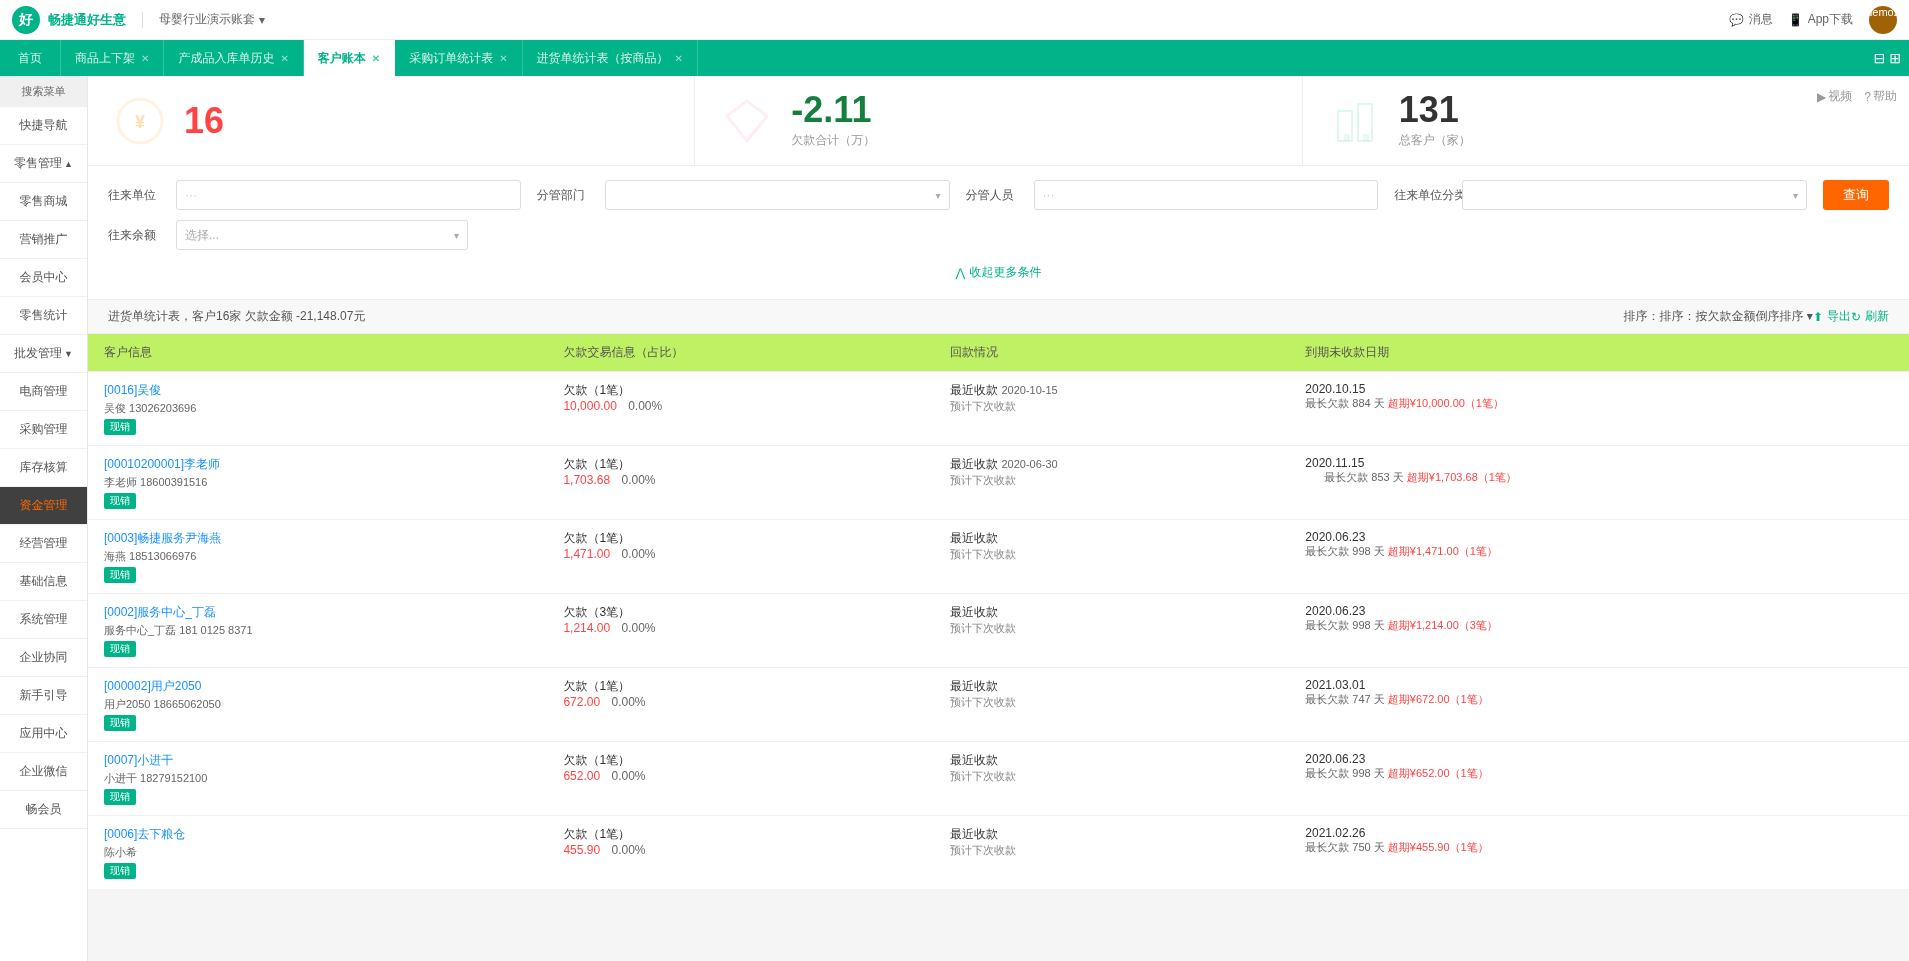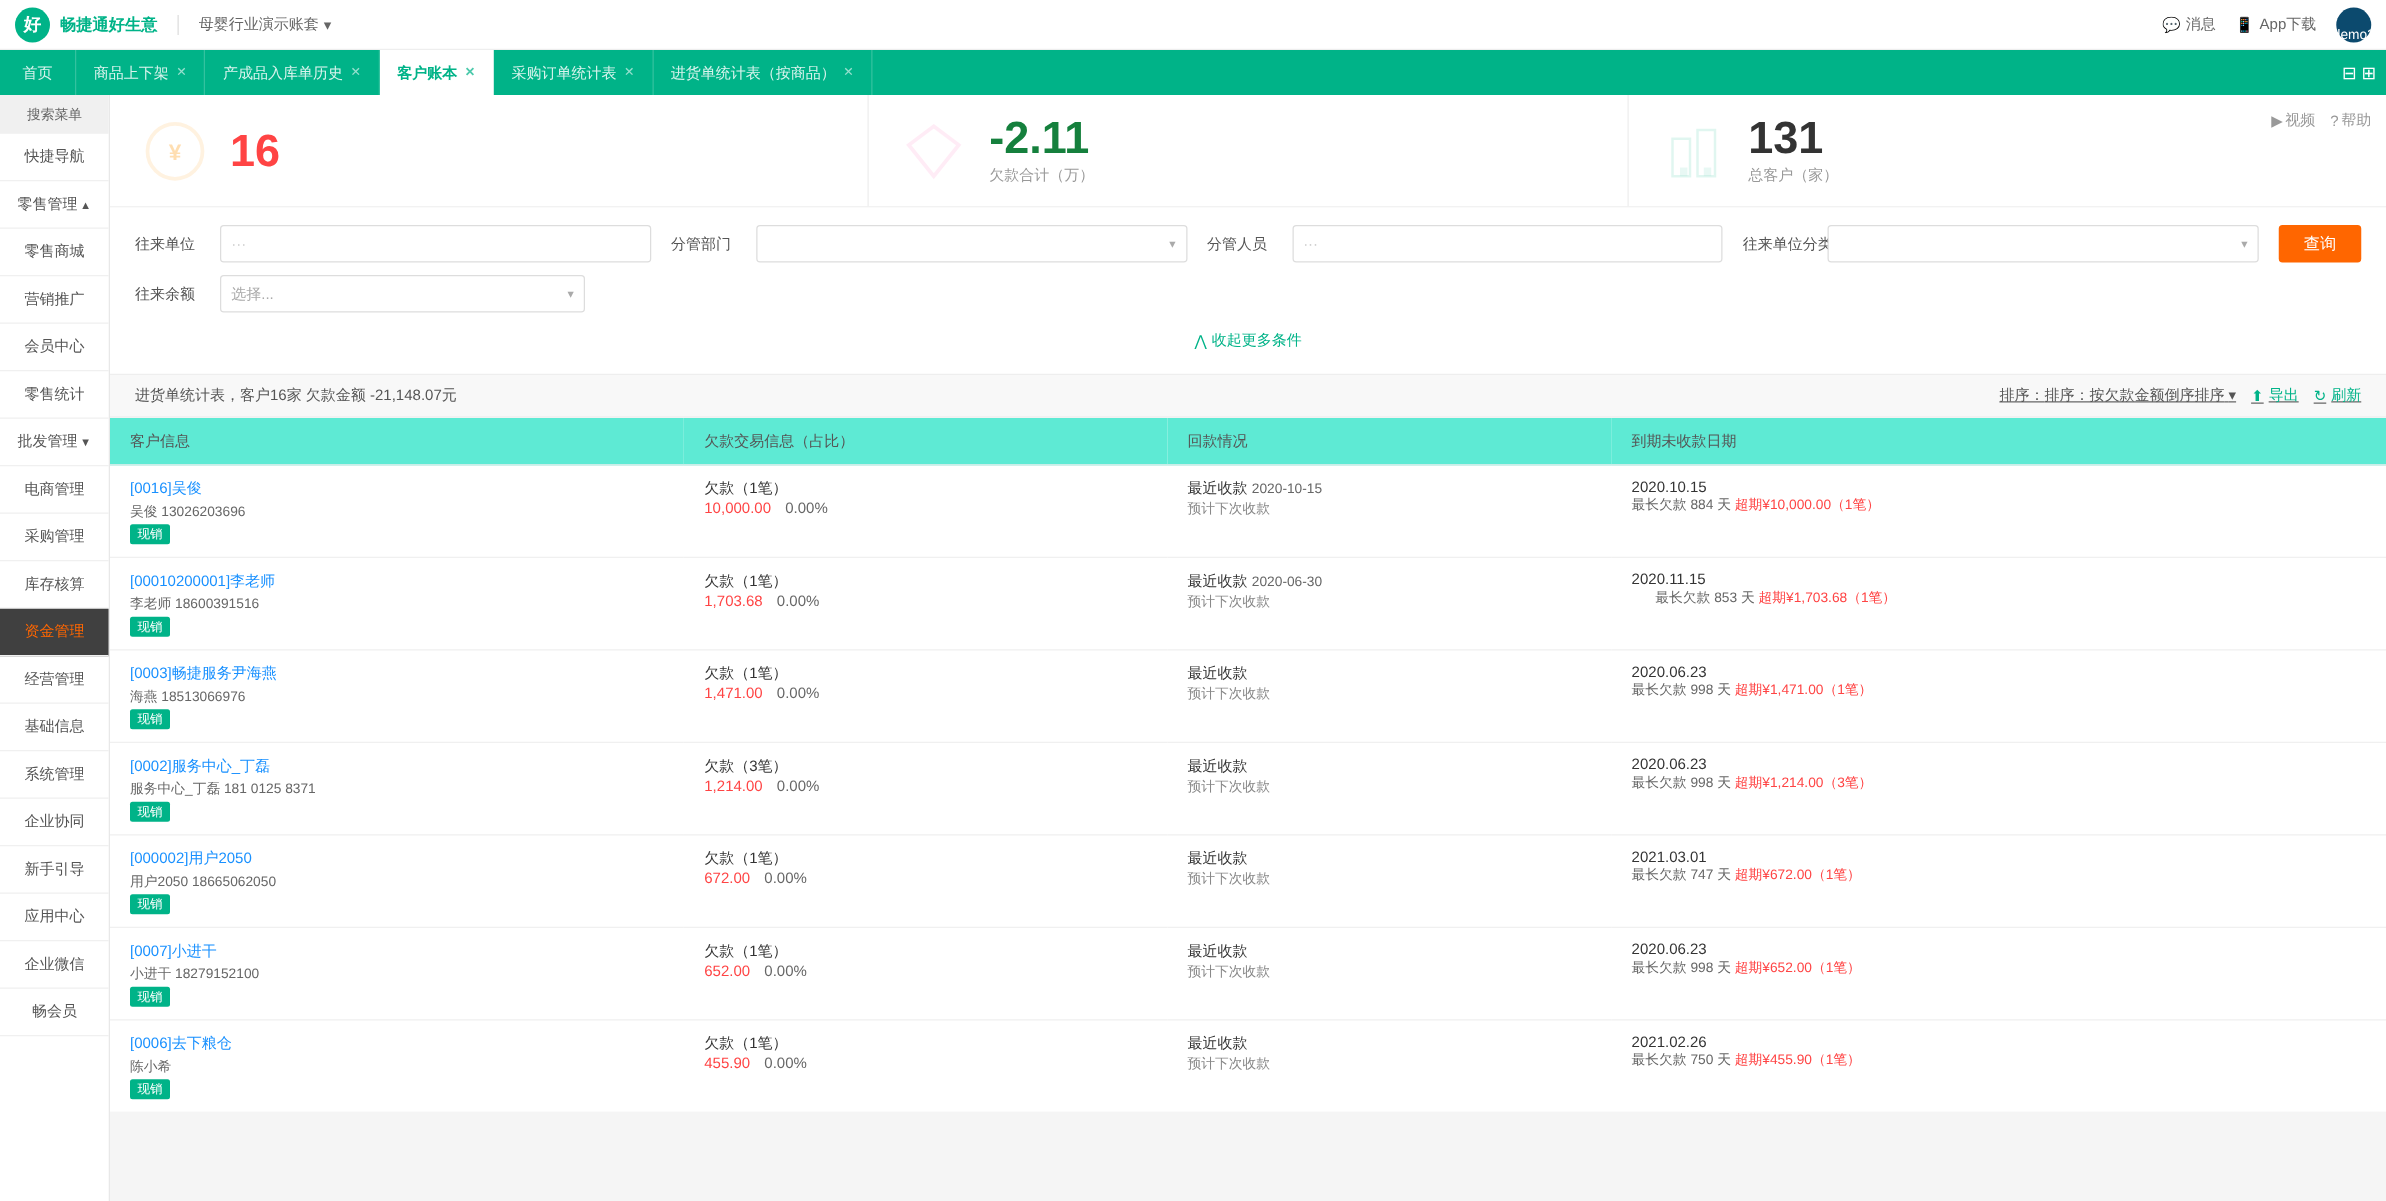--- a/index.html
+++ b/index.html
@@ -17,21 +17,21 @@
       position: fixed;
       top: 0; left: 0; right: 0;
       z-index: 100;
     }
     .logo-area { display: flex; align-items: center; gap: 8px; }
     .logo-icon { width: 28px; height: 28px; background: #00b388; border-radius: 50%; display: flex; align-items: center; justify-content: center; color: white; font-size: 14px; font-weight: bold; }
     .logo-text { color: #00b388; font-size: 13px; font-weight: bold; }
     .store-selector { font-size: 12px; color: #666; display: flex; align-items: center; gap: 4px; cursor: pointer; }
     .header-right { display: flex; align-items: center; gap: 16px; }
     .header-btn { display: flex; align-items: center; gap: 4px; color: #666; font-size: 12px; cursor: pointer; }
-    .avatar { width: 28px; height: 28px; border-radius: 50%; background: #0c4a6e; display: flex; align-items: flex-end; justify-content: center; color: white; font-size: 11px; }
+    .avatar { width: 28px; height: 28px; border-radius: 50%; background: #a16207; display: flex; align-items: flex-start; justify-content: center; color: white; font-size: 11px; }
 
     
     .tab-bar {
       background: #00b388;
       height: 36px;
       display: flex;
       align-items: stretch;
       position: fixed;
       top: 40px; left: 0; right: 0;
       z-index: 99;
@@ -181,29 +181,29 @@
     
     .results-bar {
       background: #f8f8f8;
       padding: 8px 20px;
       display: flex;
       align-items: center;
       justify-content: space-between;
       border-bottom: 1px solid #eee;
     }
     .results-info { font-size: 12px; color: #555; }
-    .results-actions { display: flex; align-items: center; gap: 12px; font-size: 12px; color: #666; text-decoration: underline; }
+    .results-actions { display: flex; align-items: center; font-size: 12px; color: #666; }
     .sort-label { color: #555; }
     .export-btn { display: flex; align-items: center; gap: 4px; color: #00b388; cursor: pointer; }
     .refresh-btn { display: flex; align-items: center; gap: 4px; color: #00b388; cursor: pointer; }
 
     
     .data-table { width: 100%; border-collapse: collapse; background: white; }
     .data-table th {
-      background: #5eead4;
+      background: #bef264;
       padding: 10px 16px;
       text-align: left;
       font-size: 12px;
       color: #555;
       font-weight: normal;
       border-bottom: 1px solid #eee;
     }
     .data-table td {
       padding: 10px 16px;
       font-size: 12px;

